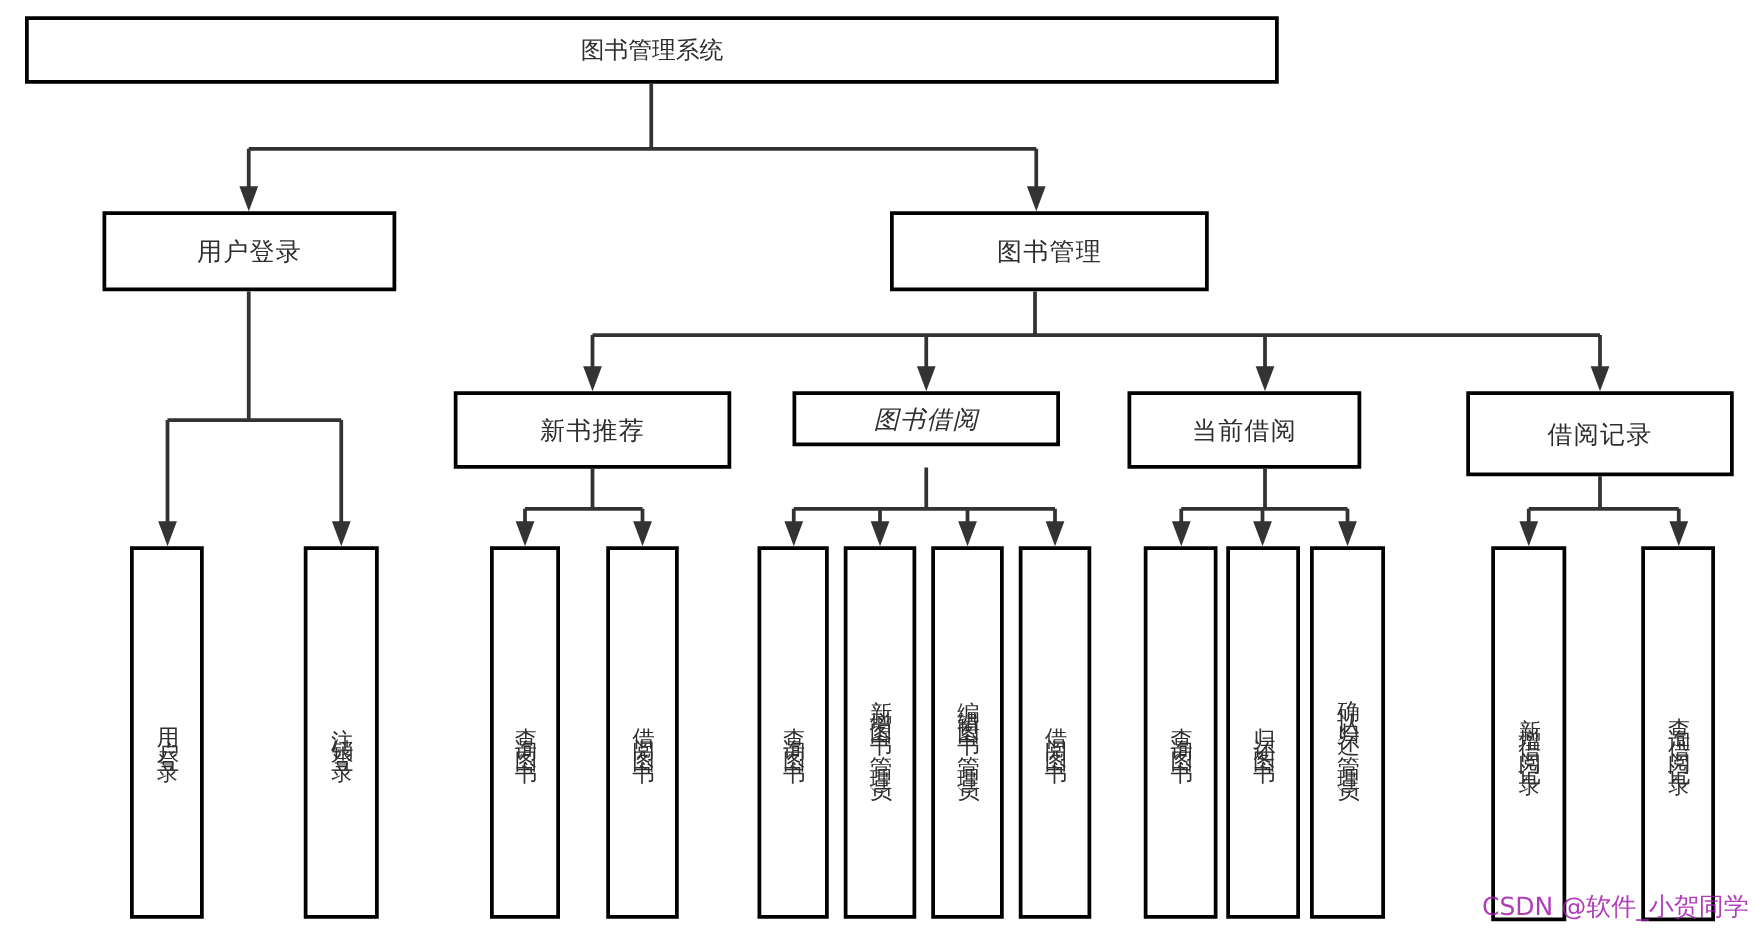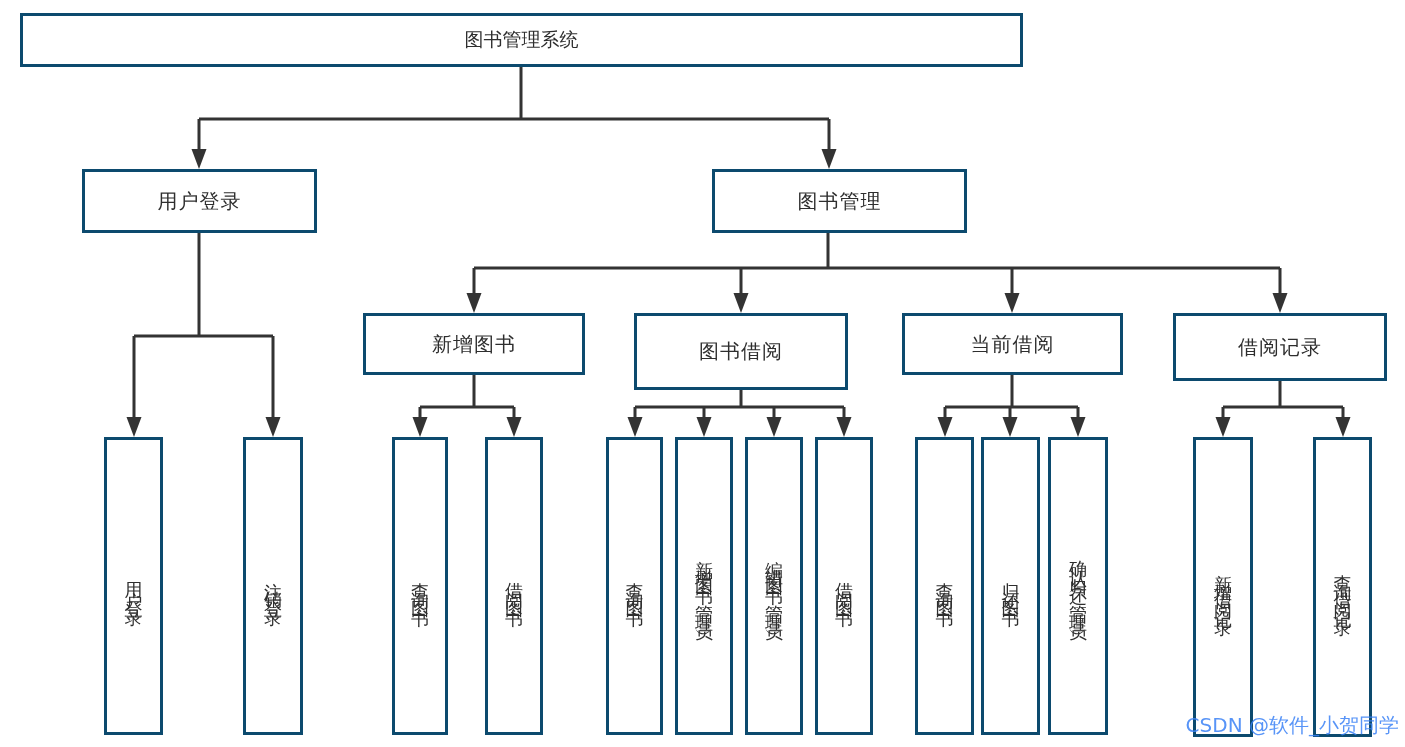--- a/index.html
+++ b/index.html
@@ -10,39 +10,39 @@
   .canvas {
     position:relative;
     width:1405px; height:747px;
     background:#ffffff;
     overflow:hidden;
   }
   .wires { position:absolute; left:0; top:0; width:1405px; height:747px; }
   .node {
     position:absolute;
     box-sizing:border-box;
-    border:3px solid #0c4a6e;
+    border:3px solid #000000;
     background:#ffffff;
     display:flex; align-items:center; justify-content:center;
     color:#2e2e2e;
   }
   .hnode { font-size:20px; letter-spacing:1px; }
   .root  { font-size:19px; }
   .vnode span.vtext {
     writing-mode: vertical-rl;
     font-size:18px;
     letter-spacing:9px;
     color:#2e2e2e;
     line-height:1.1;
   }
   .watermark {
     position:absolute;
     right:6px; top:712px;
     font-size:20px;
-    color:#3b82f6;
+    color:#a21caf;
     opacity:0.85;
     white-space:nowrap;
   }
 </style>
 </head>
 <body>
 
 <div class="canvas">
 
   <svg class="wires" viewBox="0 0 1405 747" xmlns="http://www.w3.org/2000/svg">
@@ -90,26 +90,26 @@
   </div>
 
   <div class="node hnode" style="left:82px; top:169px; width:235px; height:64px;">
     <span>用户登录</span>
   </div>
   <div class="node hnode" style="left:712px; top:169px; width:255px; height:64px;">
     <span>图书管理</span>
   </div>
 
   <div class="node hnode" style="left:363px; top:313px; width:222px; height:62px;">
-    <span>新增图书</span>
+    <span>新书推荐</span>
   </div>
-  <div class="node hnode" style="left:634px; top:313px; width:214px; height:77px;">
+  <div class="node hnode" style="left:634px; top:313px; width:214px; height:44px;font-style:italic;">
     <span>图书借阅</span>
   </div>
-  <div class="node hnode" style="left:902px; top:313px; width:221px; height:62px;">
+  <div class="node hnode" style="left:902px; top:313px; width:187px; height:62px;">
     <span>当前借阅</span>
   </div>
   <div class="node hnode" style="left:1173px; top:313px; width:214px; height:68px;">
     <span>借阅记录</span>
   </div>
 
   <div class="node vnode" style="left:104px; top:437px; width:59px; height:298px;">
     <span class="vtext">用户登录</span>
   </div>
   <div class="node vnode" style="left:243px; top:437px; width:60px; height:298px;">

